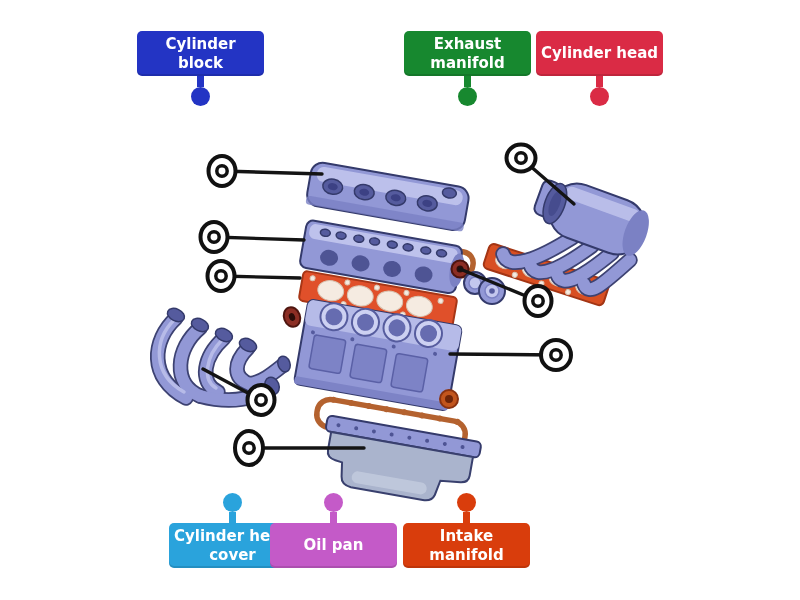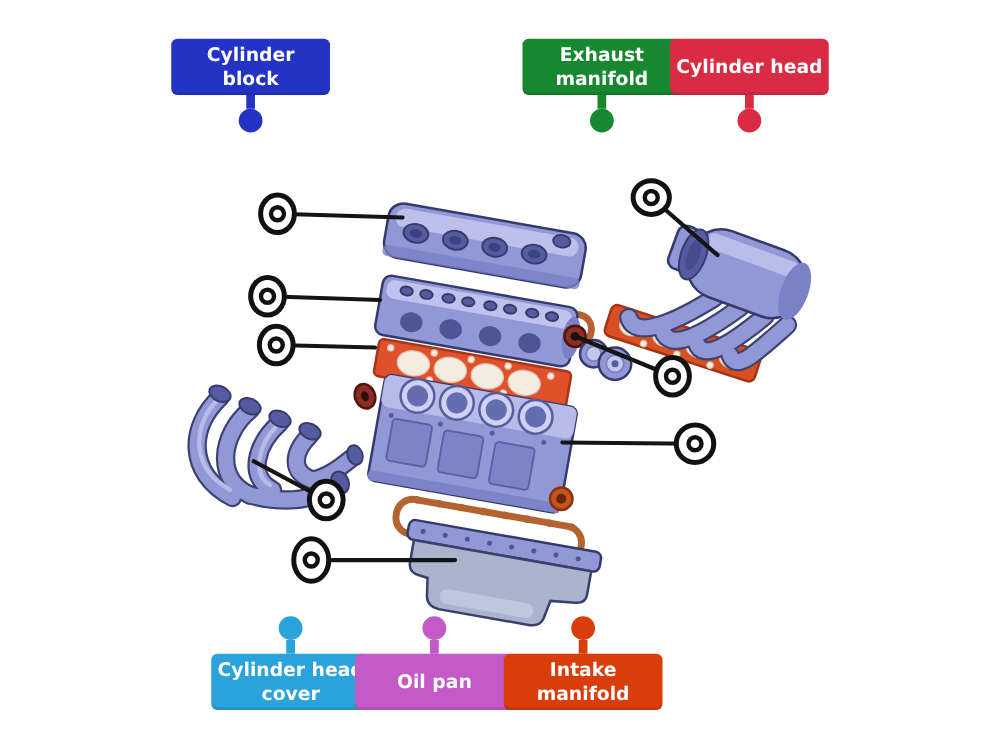--- a/index.html
+++ b/index.html
@@ -269,21 +269,21 @@
     </g>
   </svg>
 
   <div class="tag-wrap top" style="left: 137px; color: rgb(35, 52, 196); justify-content: space-between;">
     <div class="tag">
         <span>Cylinder block</span>
       </div>
     <div class="stem"></div>
     <div class="dot"></div>
   </div>
-  <div class="tag-wrap top" style="left: 418px; color: rgb(23, 136, 47); justify-content: flex-end;">
+  <div class="tag-wrap top" style="left: 404px; color: rgb(23, 136, 47); justify-content: flex-end;">
     <div class="tag">
         <span>Exhaust manifold</span>
       </div>
     <div class="stem"></div>
     <div class="dot"></div>
   </div>
   <div class="tag-wrap top" style="left: 536px; color: rgb(218, 43, 69);">
     <div class="tag">
         <span>Cylinder head</span>
       </div>
@@ -291,21 +291,21 @@
     <div class="dot"></div>
   </div>
 
   <div class="tag-wrap bottom" style="left: 137px; color: rgb(42, 163, 220); margin-left: 32px;">
     <div class="dot"></div>
     <div class="stem"></div>
     <div class="tag">
         <span>Cylinder head cover</span>
       </div>
   </div>
-  <div class="tag-wrap bottom" style="left: 284px; color: rgb(196, 90, 200);">
+  <div class="tag-wrap bottom" style="left: 270px; color: rgb(196, 90, 200);">
     <div class="dot"></div>
     <div class="stem"></div>
     <div class="tag">
         <span>Oil pan</span>
       </div>
   </div>
   <div class="tag-wrap bottom" style="left: 403px; color: rgb(217, 61, 12);">
     <div class="dot"></div>
     <div class="stem"></div>
     <div class="tag">

